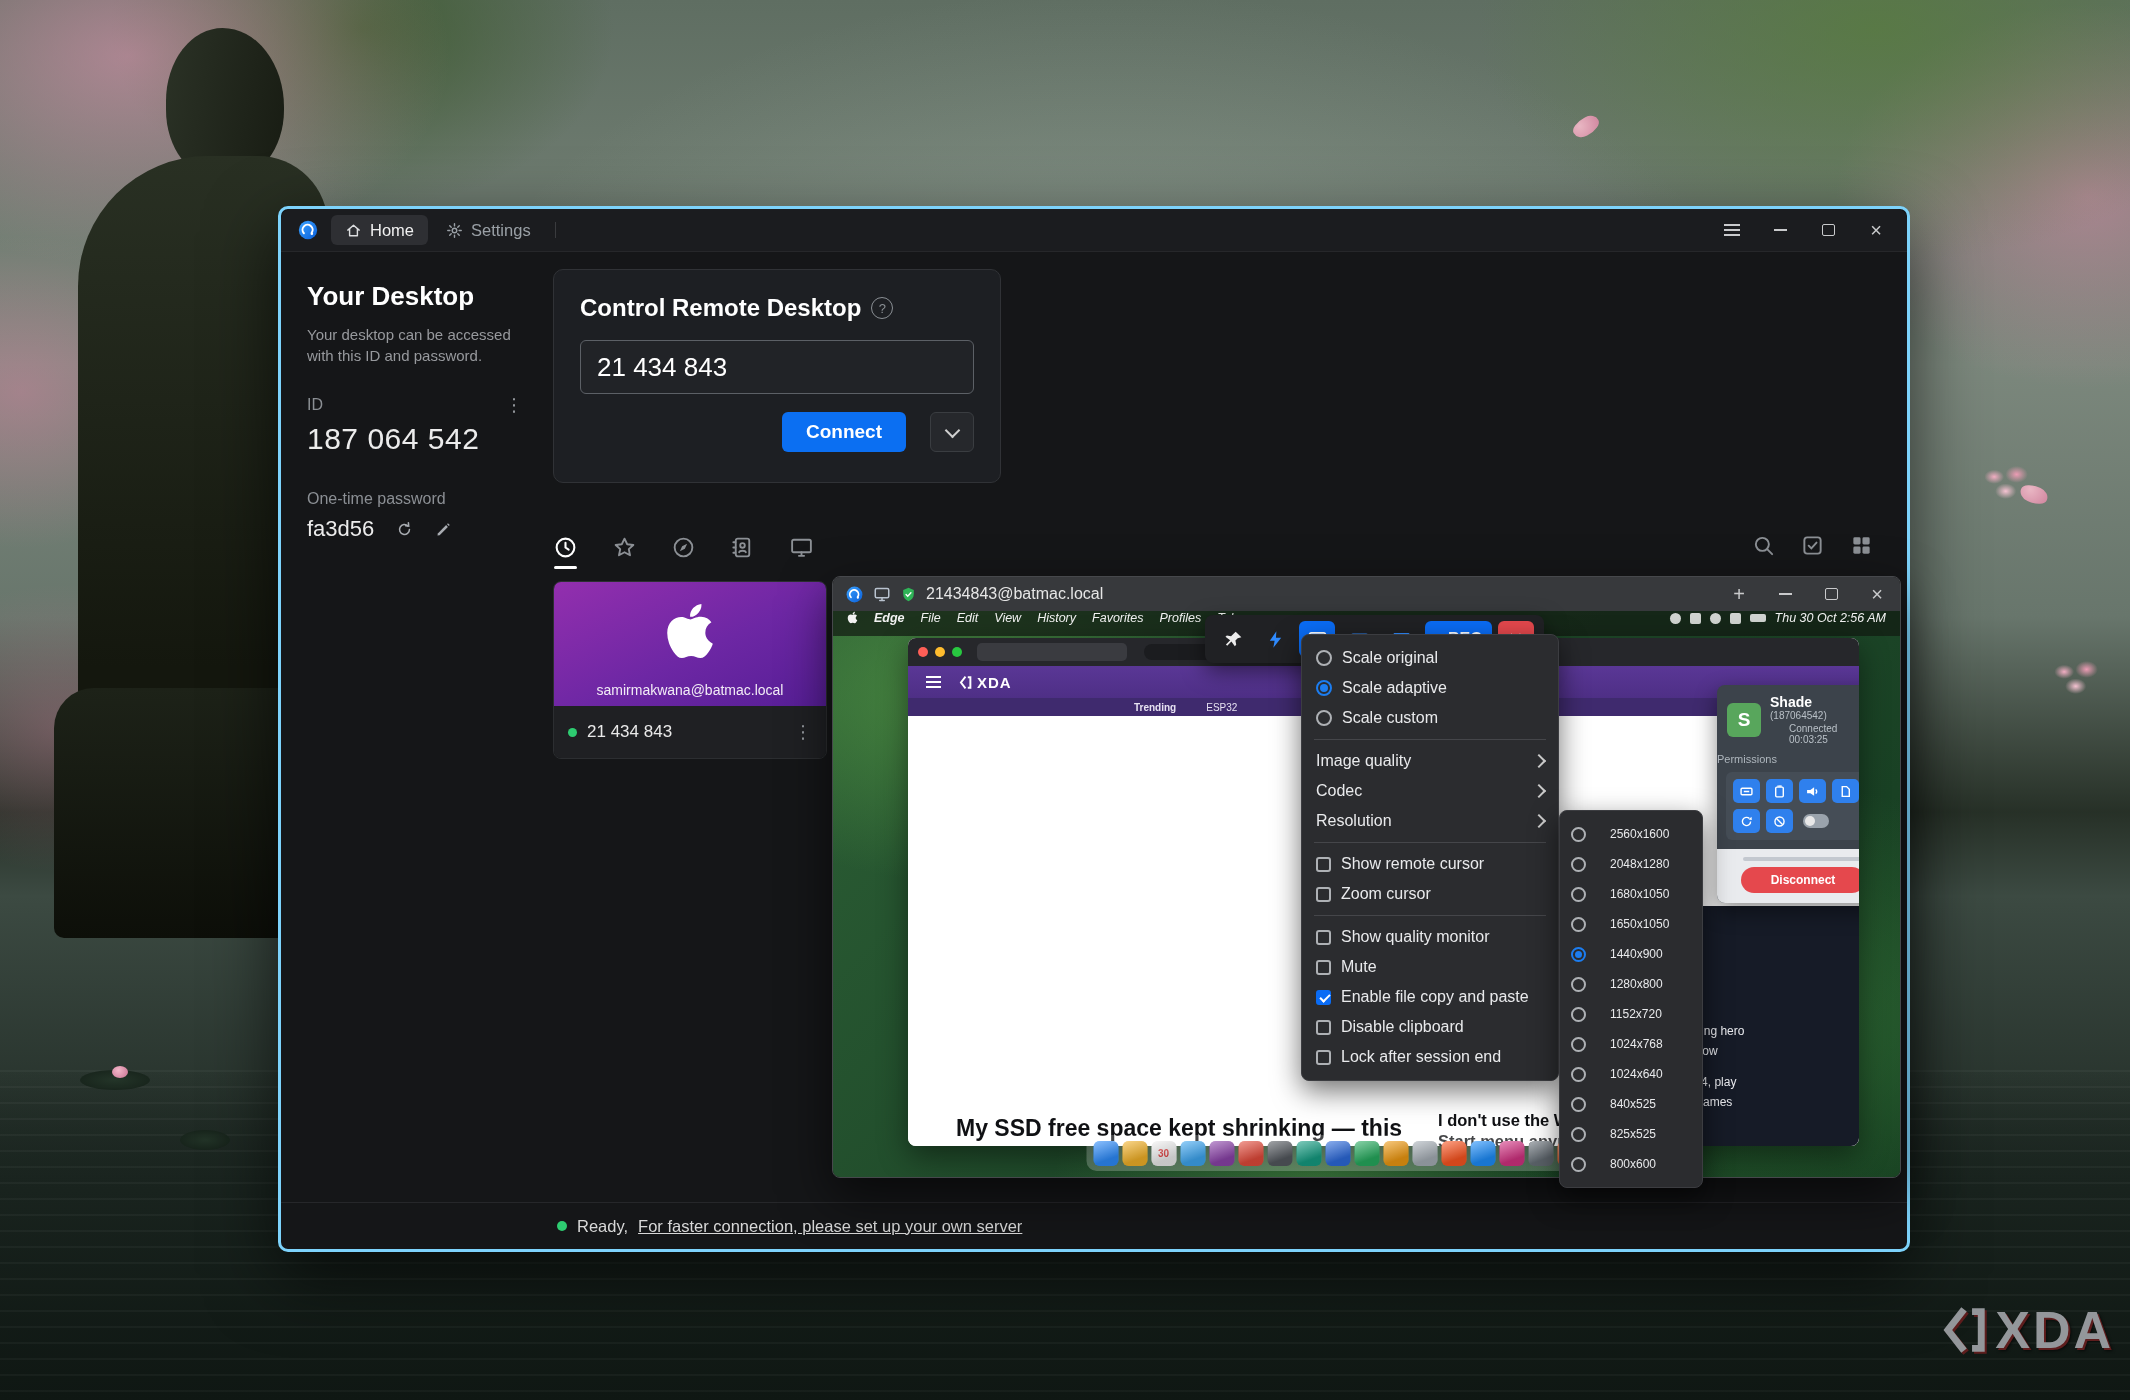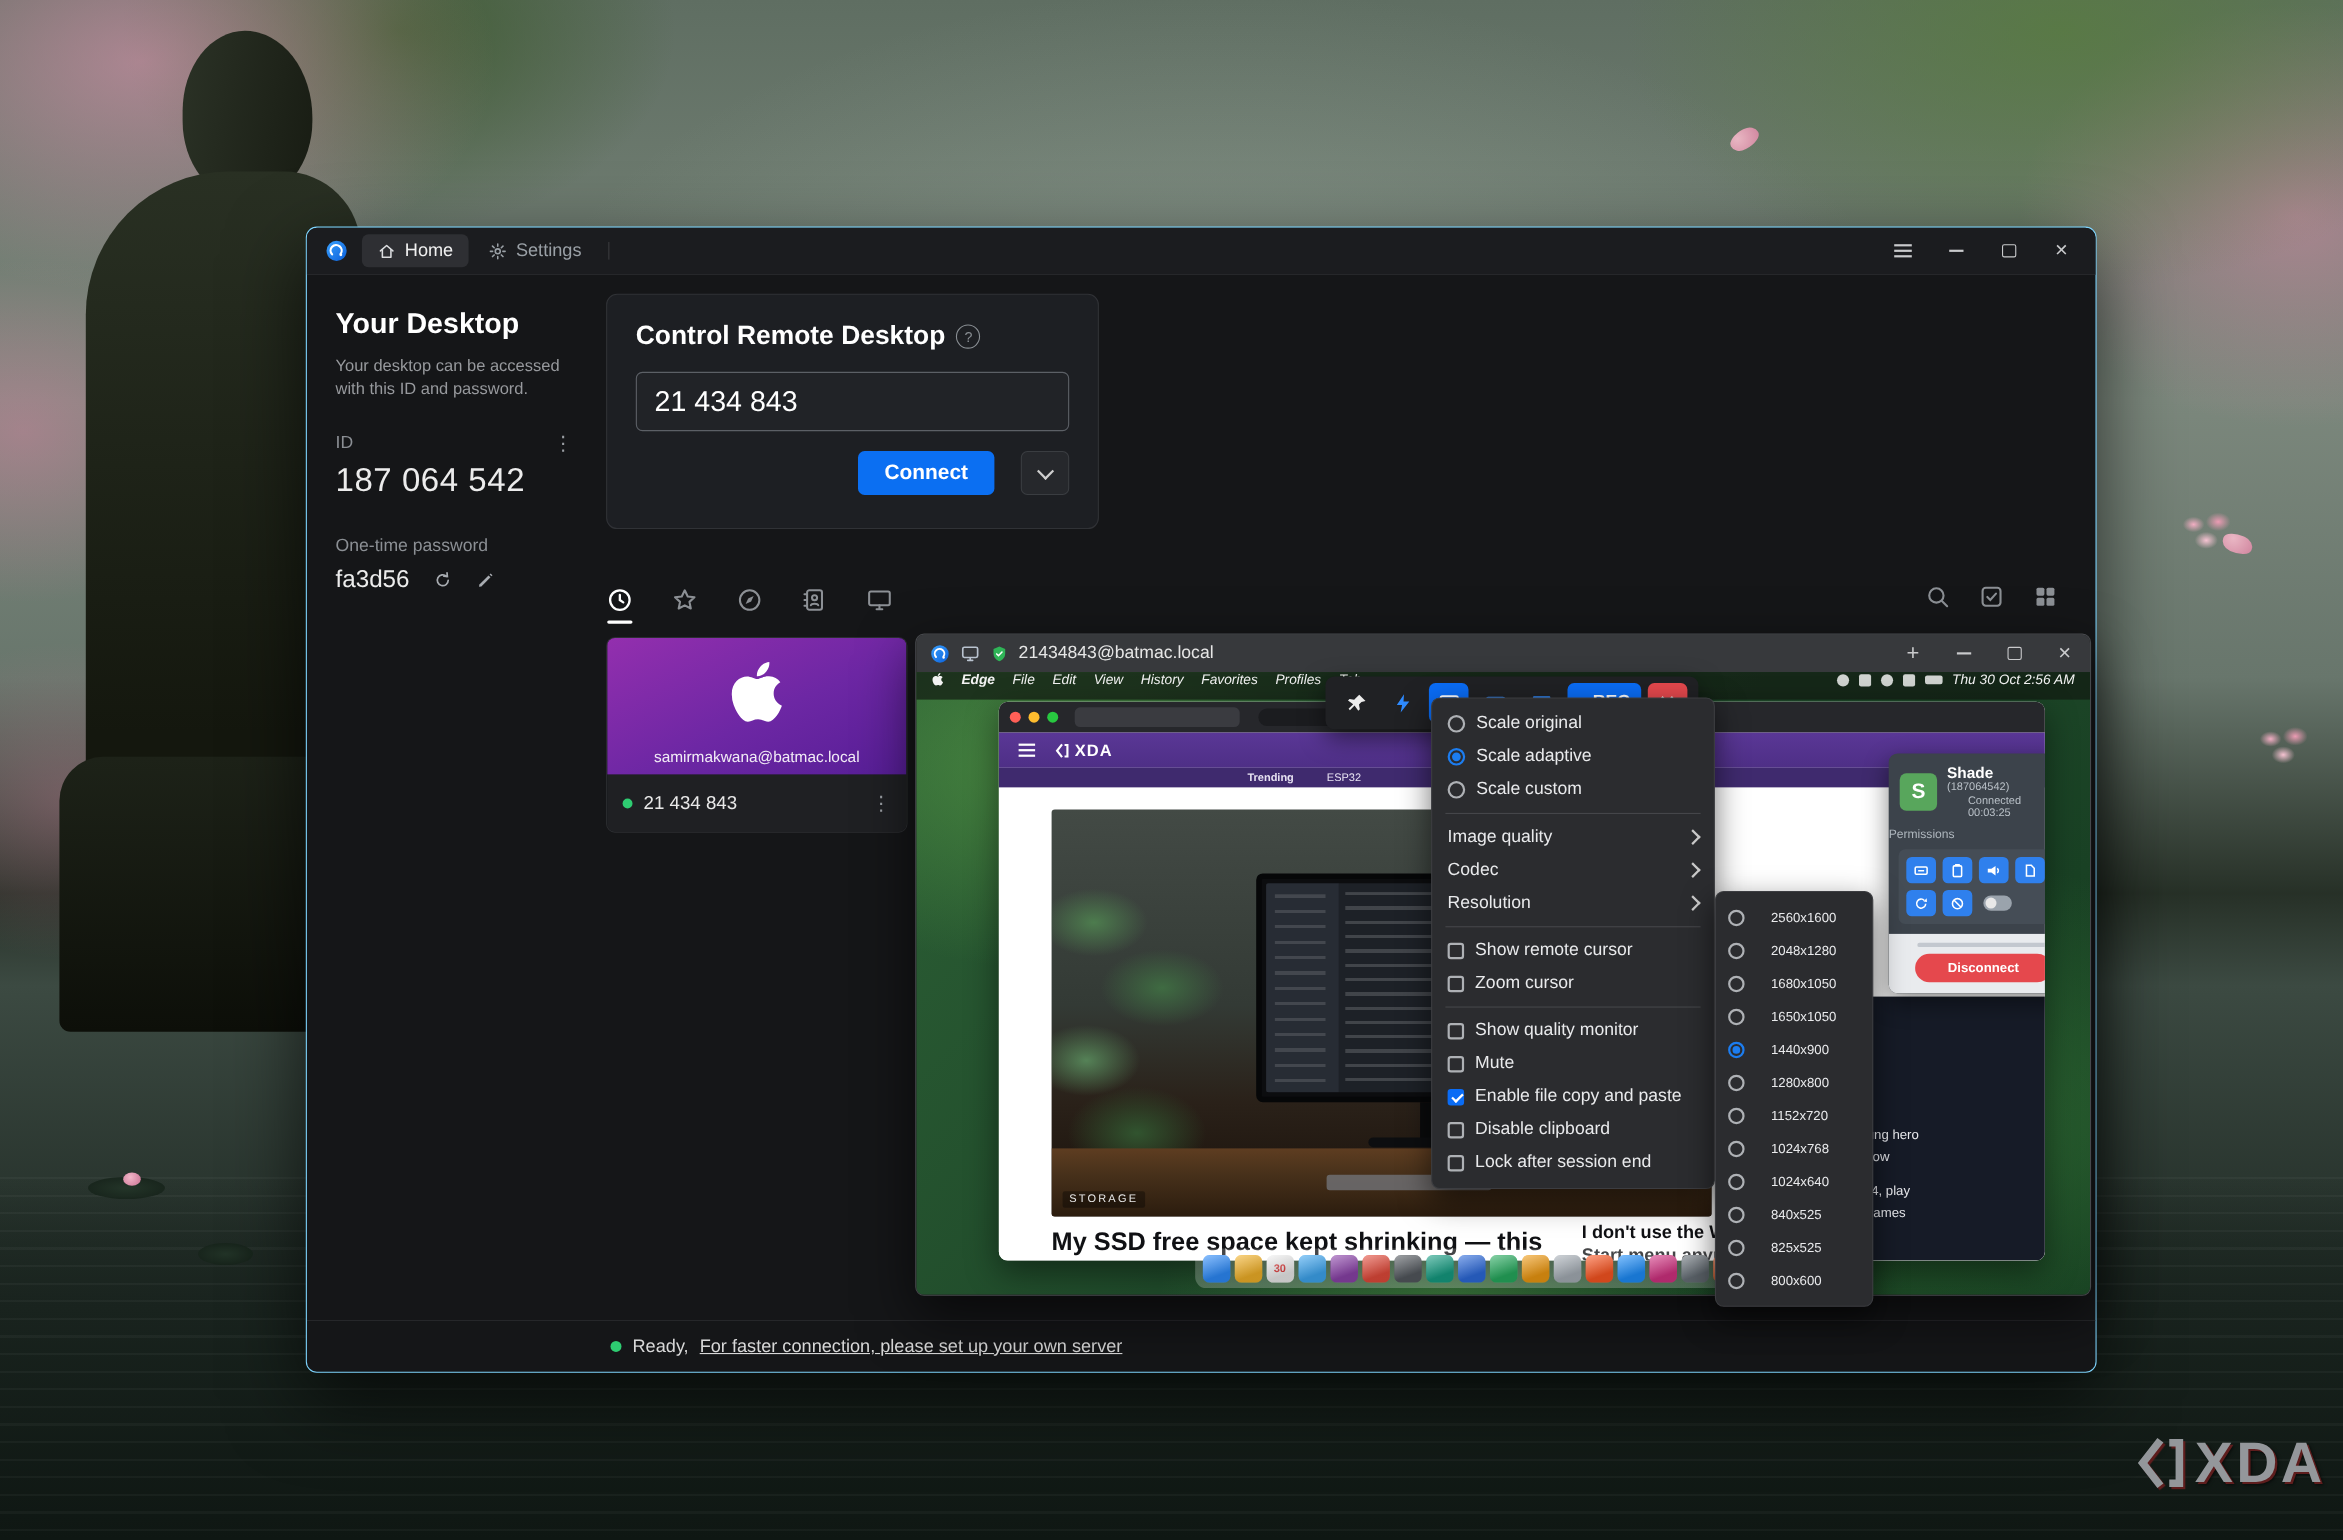--- a/index.html
+++ b/index.html
@@ -25,21 +25,21 @@
   .statue-base{position:absolute;left:-24px;top:660px;width:300px;height:250px;background:linear-gradient(180deg,#1d2218,#0d0f09);border-radius:40px 40px 10px 10px;}
   .petal{position:absolute;width:28px;height:17px;background:radial-gradient(circle at 30% 30%, #f4bccb, #d884a1);border-radius:62% 38% 62% 38%/52%;opacity:.92;z-index:2;}
   .bloom{position:absolute;width:64px;height:48px;z-index:2;background:
       radial-gradient(14px 10px at 30% 35%, #f2aec3, transparent 70%),
       radial-gradient(16px 12px at 65% 30%, #ec9cb4, transparent 70%),
       radial-gradient(15px 11px at 48% 65%, #f6c3d2, transparent 70%);}
   .lily{position:absolute;width:70px;height:20px;background:radial-gradient(closest-side,#233528,#17241b);border-radius:50%;z-index:2;opacity:.9;}
   .lily-dot{position:absolute;width:16px;height:12px;background:radial-gradient(circle at 40% 35%,#f3b7c9,#c76f90);border-radius:50%;z-index:2;}
   
   .main-window{position:absolute;left:278px;top:206px;width:1626px;height:1040px;background:#151618;
-    border:1px solid #7dd3fc;border-radius:10px;box-shadow:0 24px 70px rgba(0,0,0,.65);z-index:20;}
+    border:3px solid #7dd3fc;border-radius:10px;box-shadow:0 24px 70px rgba(0,0,0,.65);z-index:20;}
   .titlebar{position:absolute;left:0;top:0;right:0;height:42px;background:#1b1c1f;border-bottom:1px solid #26272a;
     border-radius:10px 10px 0 0;display:flex;align-items:center;padding:0 10px;gap:4px;}
   .logo20{width:22px;height:22px;flex:none;margin:0 8px 0 6px;}
   .tab{display:flex;align-items:center;gap:8px;height:30px;padding:0 14px;border-radius:6px;color:#9aa0a6;font-size:16.5px;}
   .tab.active{background:#2e2f33;color:#f0f0f0;}
   .tab svg{width:17px;height:17px;}
   .tab-divider{width:1px;height:16px;background:#3a3b3e;margin:0 6px;}
   .win-controls{margin-left:auto;display:flex;align-items:center;gap:26px;padding-right:10px;}
   .wc{width:22px;height:22px;display:flex;align-items:center;justify-content:center;color:#c9cacc;}
   .burger{width:16px;height:2px;background:#c9cacc;box-shadow:0 -5px 0 #c9cacc,0 5px 0 #c9cacc;}
@@ -476,35 +476,20 @@
               <path d="M27 6h8v32h-8"></path>
             </svg>
           <span>XDA</span>
         </span>
       </div>
       <div class="xda-subnav">
         <span class="bold">Trending</span>
         <span>ESP32</span>
       </div>
       <div class="b-content">
-        <div class="photo">
-          <div class="plant"></div>
-          <div class="monitor">
-            <div class="mon-screen">
-              <div class="fm-side"></div>
-              <div class="fm-rows"></div>
-              <div class="fm-tiles"></div>
-            </div>
-          </div>
-          <div class="mon-stand"></div>
-          <div class="mon-base"></div>
-          <div class="desk"></div>
-          <div class="kbd"></div>
-          <span class="photo-label">STORAGE</span>
-        </div>
         <h3 class="headline">My SSD free space kept shrinking — this tiny program showed me why</h3>
         <div class="side-headline">I don't use the Wind
 Start menu anymor
 because I have Ray</div>
         <div class="article-col">
             <div class="frag">is an unsung hero</div>
             <div class="frag">tive workflow</div>
             <div class="frag">a Gaiden 4, play</div>
             <div class="frag">ic action games</div>
             <div class="frag">m Docker</div>

